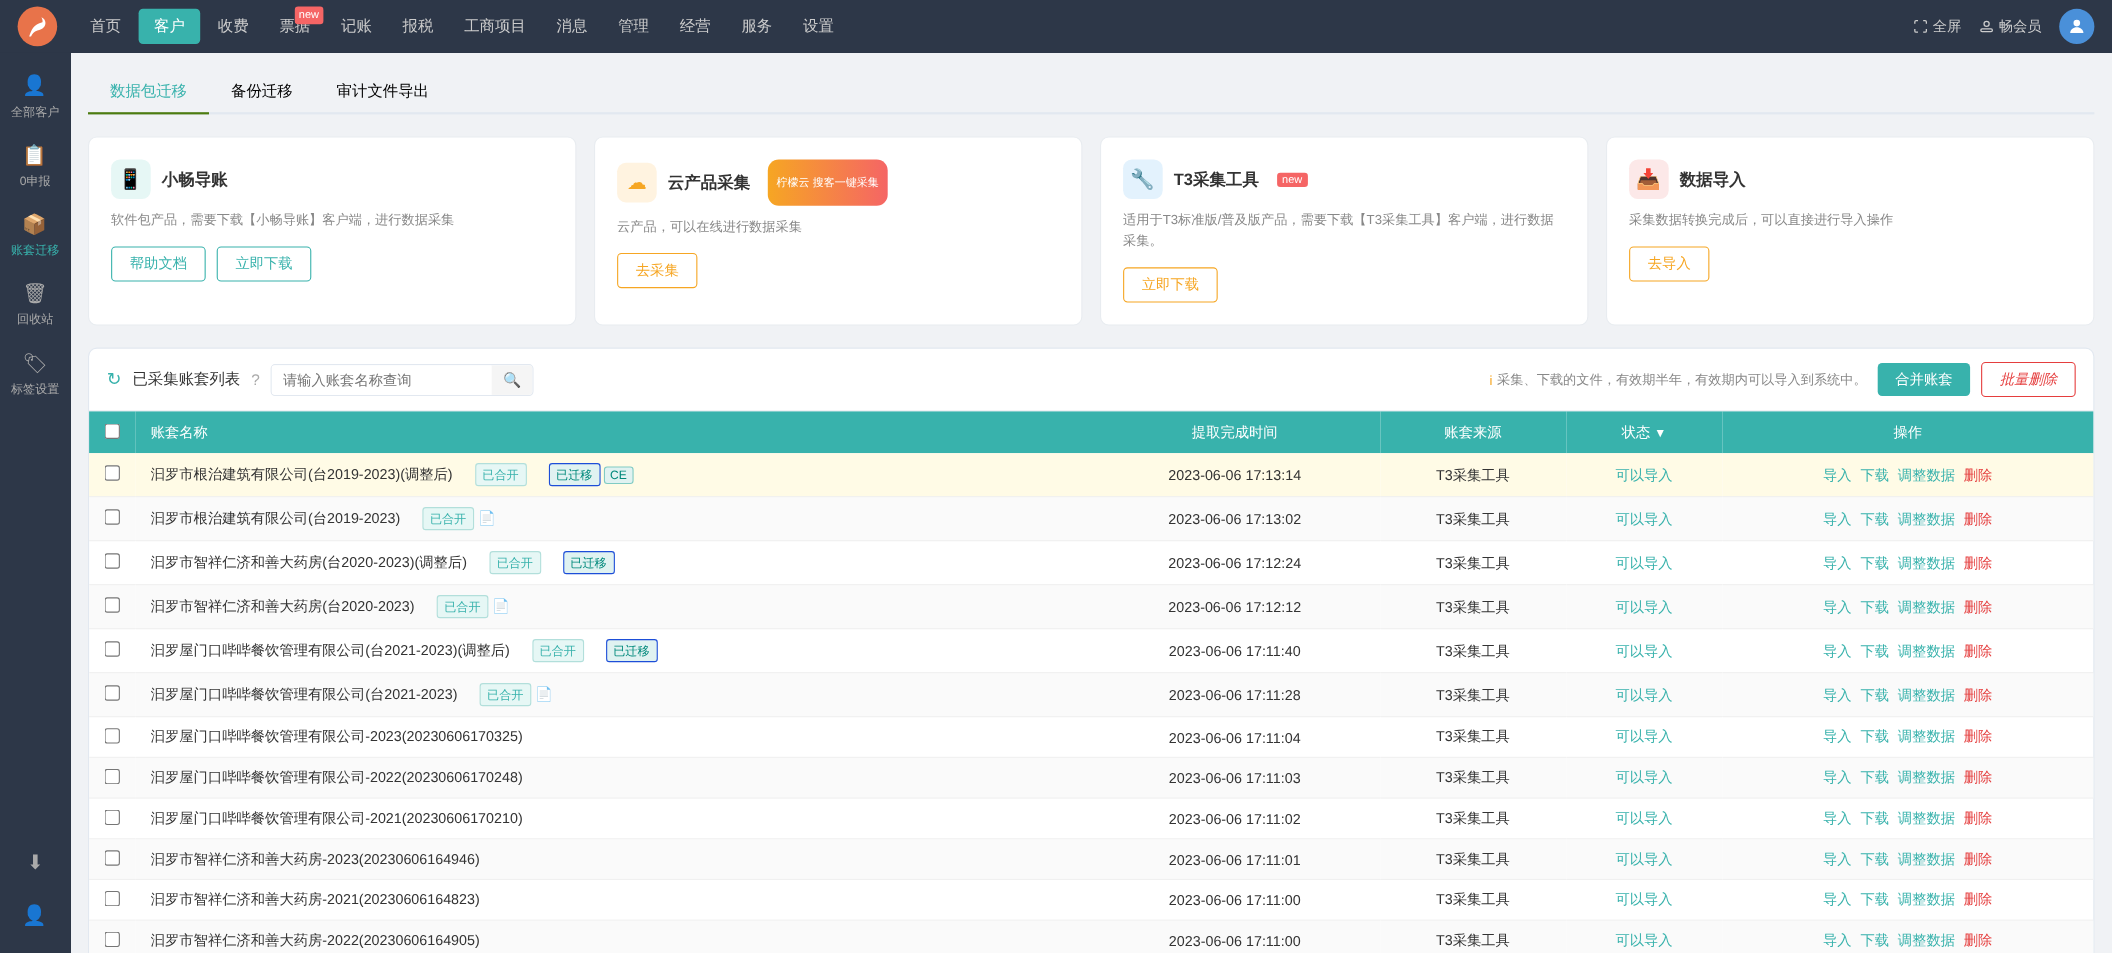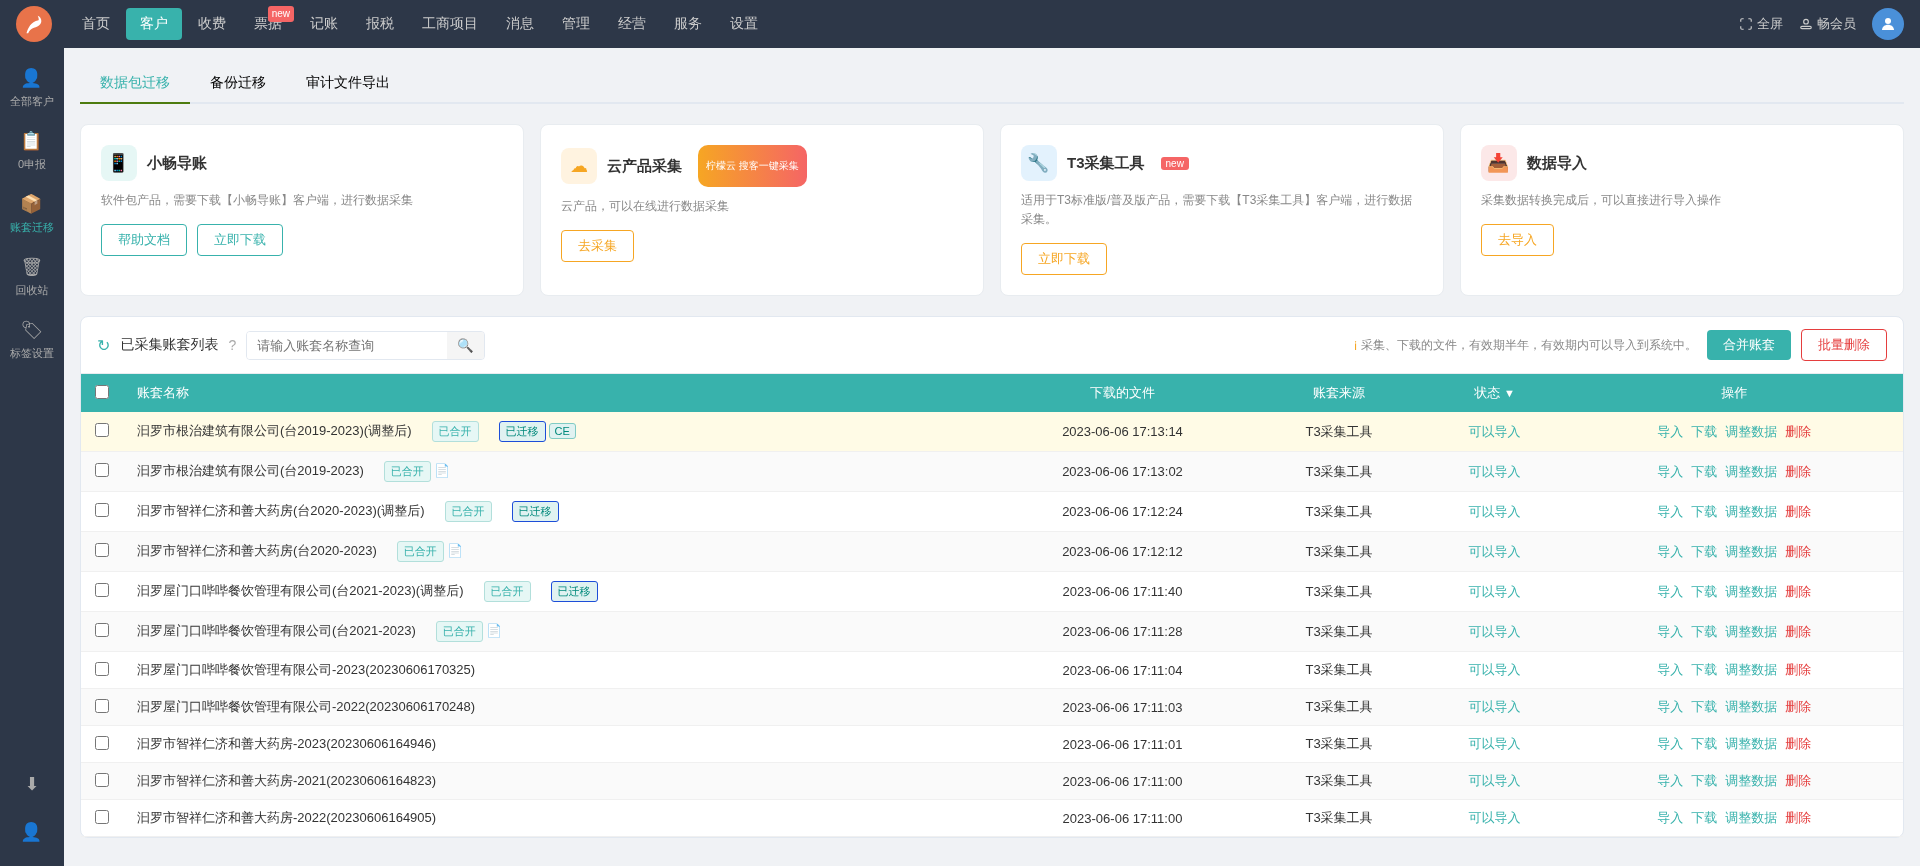--- a/index.html
+++ b/index.html
@@ -54,21 +54,21 @@
     .list-header { display: flex; align-items: center; padding: 12px 16px; border-bottom: 1px solid #e8ecf0; gap: 10px; }
     .list-header-title { font-size: 14px; font-weight: 500; color: #333; display: flex; align-items: center; gap: 6px; }
     .refresh-icon { color: #38b2ac; cursor: pointer; }
     .help-icon { color: #aaa; cursor: pointer; }
     .search-box { display: flex; align-items: center; border: 1px solid #e2e8f0; border-radius: 4px; overflow: hidden; }
     .search-input { border: none; outline: none; padding: 6px 10px; font-size: 13px; width: 200px; color: #666; }
     .search-btn { background: #f5f5f5; border: none; padding: 6px 10px; cursor: pointer; color: #888; }
     .list-actions { margin-left: auto; display: flex; gap: 10px; align-items: center; }
     .list-note { font-size: 12px; color: #888; display: flex; align-items: center; gap: 4px; }
     .btn-primary { padding: 6px 16px; background: #38b2ac; color: #fff; border: none; border-radius: 4px; cursor: pointer; font-size: 13px; }
-    .btn-danger { padding: 6px 16px; background: #fff; color: #e53e3e; border: 1px solid #e53e3e; border-radius: 4px; cursor: pointer; font-size: 13px; }
+    .btn-danger { padding: 6px 16px; background: #fff; color: #e53e3e; border: 1px solid #e53e3e; border-radius: 4px; cursor: pointer; font-size: 13px; font-style: italic; }
 
     
     .data-table { width: 100%; border-collapse: collapse; }
     .data-table thead tr { background: #38b2ac; color: #fff; }
     .data-table thead th { padding: 10px 14px; font-weight: 500; font-size: 13px; text-align: center; }
     .data-table thead th:first-child { width: 40px; }
     .data-table thead th:nth-child(2) { text-align: left; }
     .data-table tbody tr { border-bottom: 1px solid #f0f0f0; }
     .data-table tbody tr:nth-child(even) { background: #fafafa; }
     .data-table tbody tr:first-child { background: #fffbe6; }
@@ -235,21 +235,21 @@
         </span>
         <button class="btn-primary">合并账套</button>
         <button class="btn-danger">批量删除</button>
       </div>
     </div>
     <table class="data-table">
       <thead id="table-head">
           <tr>
             <th><input type="checkbox" class="checkbox" style=""></th>
             <th>账套名称</th>
-            <th>下载的文件</th>
+            <th>提取完成时间</th>
             <th>账套来源</th>
             <th>状态 <span style="font-size:11px;">▼</span></th>
             <th>操作</th>
           </tr>
         </thead>
       <tbody id="table-body">
           <tr style="background: rgb(255, 251, 230);">
             <td><input type="checkbox" class="checkbox" style=""></td>
             <td><span>汩罗市根治建筑有限公司(台2019-2023)(调整后)</span><span class="tag tag-green">已合开</span><span class="tag tag-teal">已迁移</span><span class="ce-badge">CE</span></td>
             <td>2023-06-06 17:13:14</td>
@@ -308,20 +308,28 @@
           <tr>
             <td><input type="checkbox" class="checkbox" style=""></td>
             <td><span>汩罗屋门口哔哔餐饮管理有限公司-2022(20230606170248)</span></td>
             <td>2023-06-06 17:11:03</td>
             <td>T3采集工具</td>
             <td><span class="status-ok">可以导入</span></td>
             <td><a href="#" class="op-link">导入</a><a href="#" class="op-link">下载</a><a href="#" class="op-link">调整数据</a><a href="#" class="op-link-red">删除</a></td>
           </tr>
           <tr>
             <td><input type="checkbox" class="checkbox" style=""></td>
+            <td><span>汩罗屋门口哔哔餐饮管理有限公司-2021(20230606170210)</span></td>
+            <td>2023-06-06 17:11:02</td>
+            <td>T3采集工具</td>
+            <td><span class="status-ok">可以导入</span></td>
+            <td><a href="#" class="op-link">导入</a><a href="#" class="op-link">下载</a><a href="#" class="op-link">调整数据</a><a href="#" class="op-link-red">删除</a></td>
+          </tr>
+          <tr>
+            <td><input type="checkbox" class="checkbox" style=""></td>
             <td><span>汩罗市智祥仁济和善大药房-2023(20230606164946)</span></td>
             <td>2023-06-06 17:11:01</td>
             <td>T3采集工具</td>
             <td><span class="status-ok">可以导入</span></td>
             <td><a href="#" class="op-link">导入</a><a href="#" class="op-link">下载</a><a href="#" class="op-link">调整数据</a><a href="#" class="op-link-red">删除</a></td>
           </tr>
           <tr>
             <td><input type="checkbox" class="checkbox" style=""></td>
             <td><span>汩罗市智祥仁济和善大药房-2021(20230606164823)</span></td>
             <td>2023-06-06 17:11:00</td>

